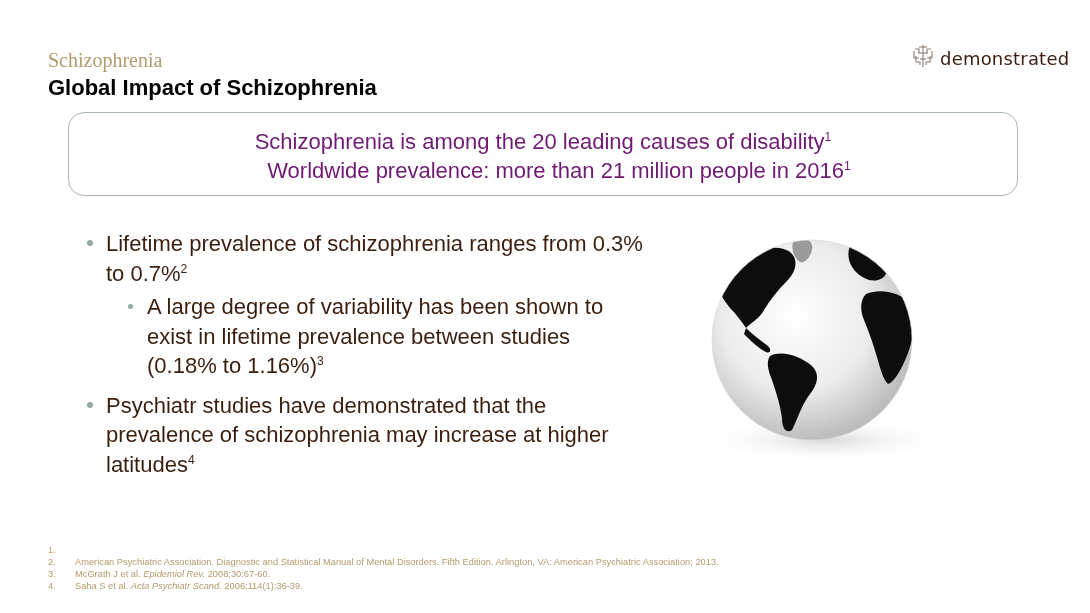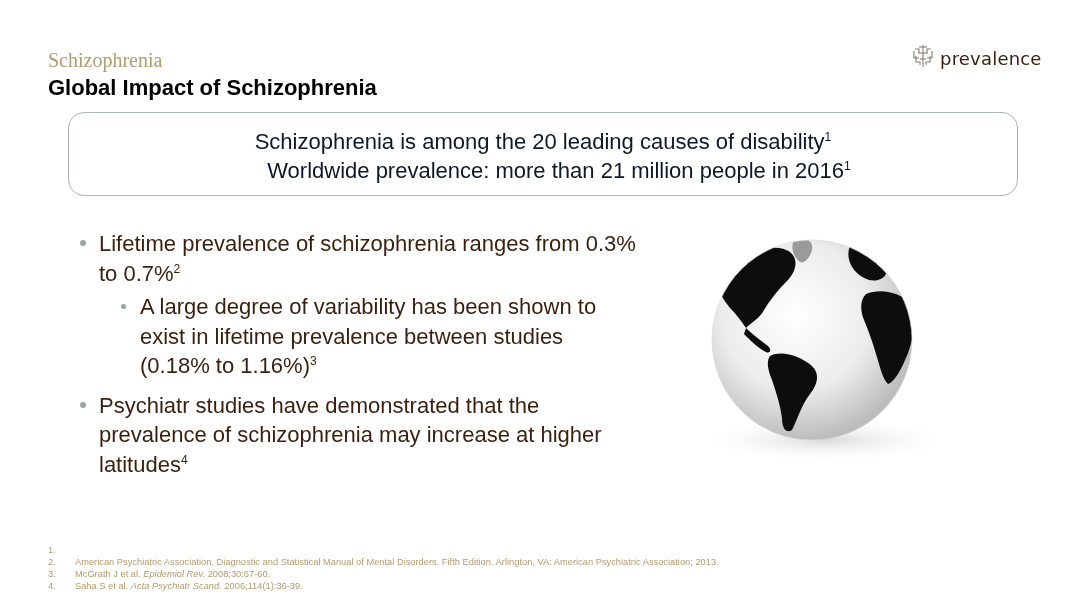--- a/index.html
+++ b/index.html
@@ -18,28 +18,28 @@
       position: absolute; left: 912px; top: 44px; height: 28px;
       display: flex; align-items: center; gap: 6px;
     }
     .logo svg { width: 22px; height: 26px; }
     .logo-text { font-family: "DejaVu Sans", sans-serif; font-size: 18px; color: #3b1f0e; letter-spacing: 0.2px; }
 
     .callout {
       position: absolute; left: 68px; top: 112px; width: 950px; height: 84px;
       border: 1.5px solid #a9b9b0; border-radius: 16px;
       text-align: center; padding-top: 14px;
-      font-size: 22px; line-height: 29px; color: #0f172a;
+      font-size: 22px; line-height: 29px; color: #701a75;
     }
     .callout .line { display: block; }
     .callout .line2 { padding-left: 32px; }
     sup { font-size: 55%; vertical-align: super; line-height: 0; }
 
     .bullets {
-      position: absolute; left: 78px; top: 229px; width: 560px;
+      position: absolute; left: 85px; top: 229px; width: 560px;
       font-size: 22px; line-height: 29.5px; color: #3b1f0e;
     }
     .bullet { position: relative; padding-left: 21px; }
     .bullet .dot {
       position: absolute; left: 2px; top: 11px; width: 6px; height: 6px;
       border-radius: 50%; background: #93a89e;
     }
     .bullet.l1 { margin-bottom: 4px; }
     .bullet.l2 { margin-left: 41px; margin-bottom: 10px; padding-left: 21px; }
     .bullet.l2 .dot { width: 5px; height: 5px; top: 12px; }
@@ -65,21 +65,21 @@
     <svg viewBox="0 0 22 26" fill="none" stroke="#8a7d73" stroke-width="1.1">
       <line x1="11" y1="2" x2="11" y2="24"></line>
       <line x1="7" y1="4" x2="15" y2="4"></line>
       <line x1="6" y1="10" x2="16" y2="10"></line>
       <path d="M3 6 h4 v4 M19 6 h-4 v4"></path>
       <path d="M2 8 v7 h5 M20 8 v7 h-5"></path>
       <path d="M4 13 v6 h4 v3 M18 13 v6 h-4 v3"></path>
       <line x1="8" y1="16" x2="14" y2="16"></line>
     </svg>
   </span>
-  <span class="logo-text">prevalence</span>
+  <span class="logo-text">demonstrated</span>
 </div>
 
 <div class="callout">
   <span class="line line1"><span>Schizophrenia is among the 20 leading causes of disability</span><sup>1</sup></span>
   <span class="line line2"><span>Worldwide prevalence: more than 21 million people in 2016</span><sup>1</sup></span>
 </div>
 
 <div class="bullets">
   <div class="bullet l1">
     <span class="dot"></span>

